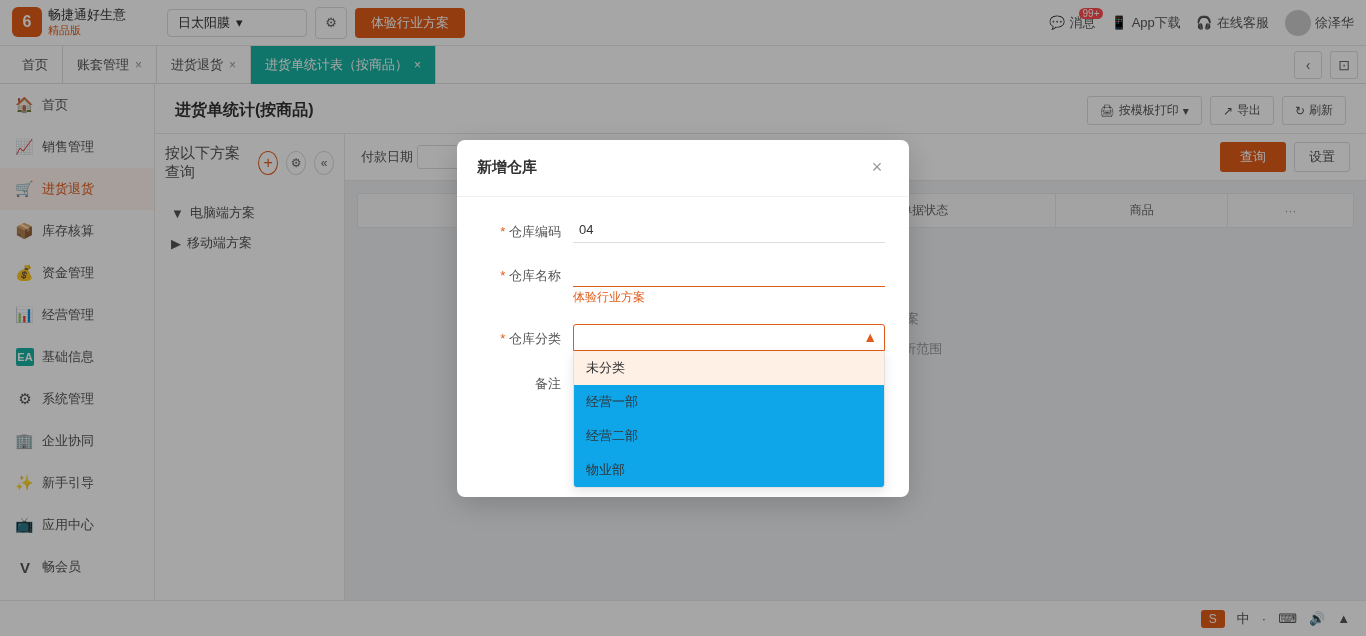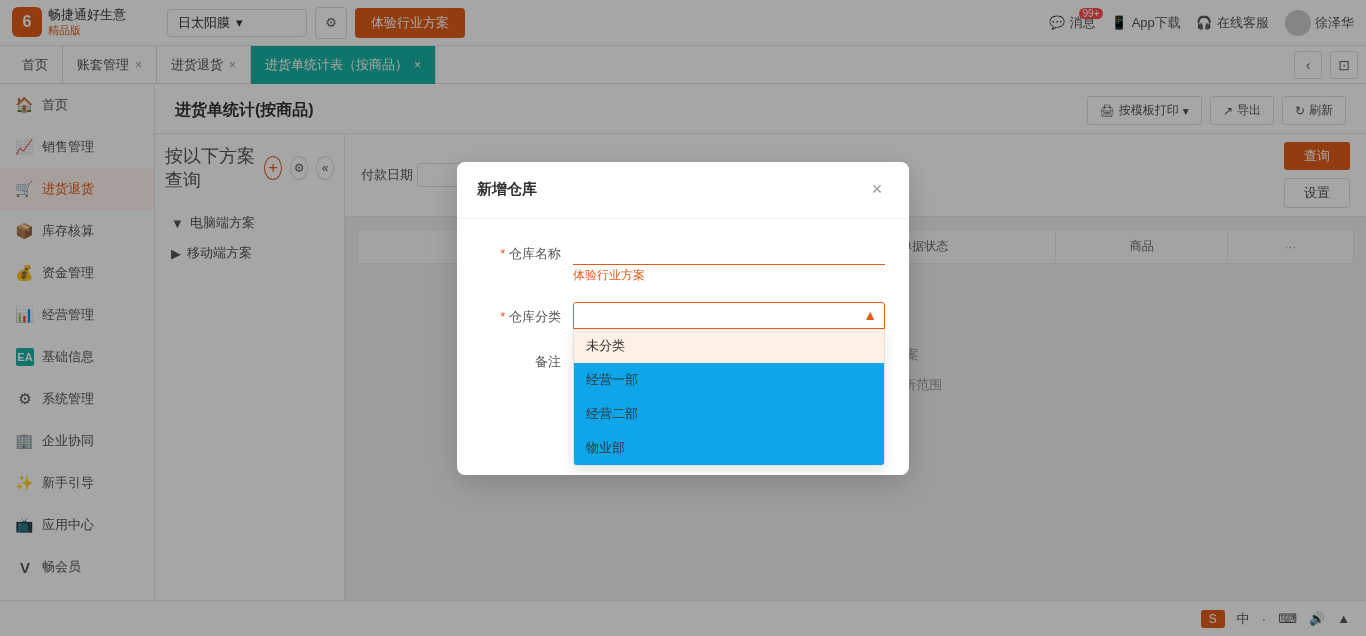--- a/index.html
+++ b/index.html
@@ -161,21 +161,21 @@
     .page-actions { display: flex; align-items: center; gap: 8px; }
     .action-btn {
       display: flex; align-items: center; gap: 4px;
       padding: 5px 12px; border: 1px solid #ddd;
       border-radius: 3px; cursor: pointer;
       font-size: 12px; color: #555; background: #fff;
     }
     .filter-row {
       display: flex; align-items: center; gap: 8px;
     }
-    .filter-label { color: #555; font-size: 18px; font-weight: 500; }
+    .filter-label { color: #555; font-size: 15px; font-weight: 500; }
     .filter-add-btn {
       width: 24px; height: 24px; border: 1px solid #e05c1a;
       border-radius: 50%; color: #e05c1a;
       display: flex; align-items: center; justify-content: center;
       cursor: pointer; font-size: 16px;
     }
     .filter-setting-btn {
       width: 24px; height: 24px; border: 1px solid #ddd;
       border-radius: 50%; color: #666;
       display: flex; align-items: center; justify-content: center;
@@ -541,21 +541,21 @@
 
         <div style="background:#fff;padding:8px 16px;border-bottom:1px solid #e8e8e8;display:flex;align-items:center;gap:12px;flex-wrap:wrap;">
           <div class="filter-field">
             <span>付款日期</span>
             <input class="filter-input" type="text" placeholder="" style="">
           </div>
           <div class="filter-field">
             <span>单据状态</span>
             <select class="filter-select"></select>
           </div>
-          <div style="margin-left:auto;display:flex;gap:8px;flex-direction:column;">
+          <div style="margin-left:auto;display:flex;gap:8px;">
             <button class="query-btn">查询</button>
             <button class="settings-btn">设置</button>
           </div>
         </div>
 
         <div style="flex:1;overflow:auto;padding:12px;">
           <table class="data-table">
             <thead>
               <tr>
                 <th>单据编号</th>
@@ -586,20 +586,27 @@
 </div>
 
 <div class="overlay">
   <div class="modal">
     <div class="modal-header">
       <span class="modal-title">新增仓库</span>
       <div class="modal-close">×</div>
     </div>
     <div class="modal-body">
 
+      <div class="form-row">
+        <div class="form-label">
+          <span class="required-star">*</span>
+          <span>仓库编码</span>
+        </div>
+        <input class="form-input" type="text" value="04" style="">
+      </div>
 
       <div class="form-row">
         <div class="form-label">
           <span class="required-star">*</span>
           <span>仓库名称</span>
         </div>
         <div class="form-field-wrap">
           <input class="form-input error" type="text" style="">
           <div class="error-text">体验行业方案</div>
         </div>

